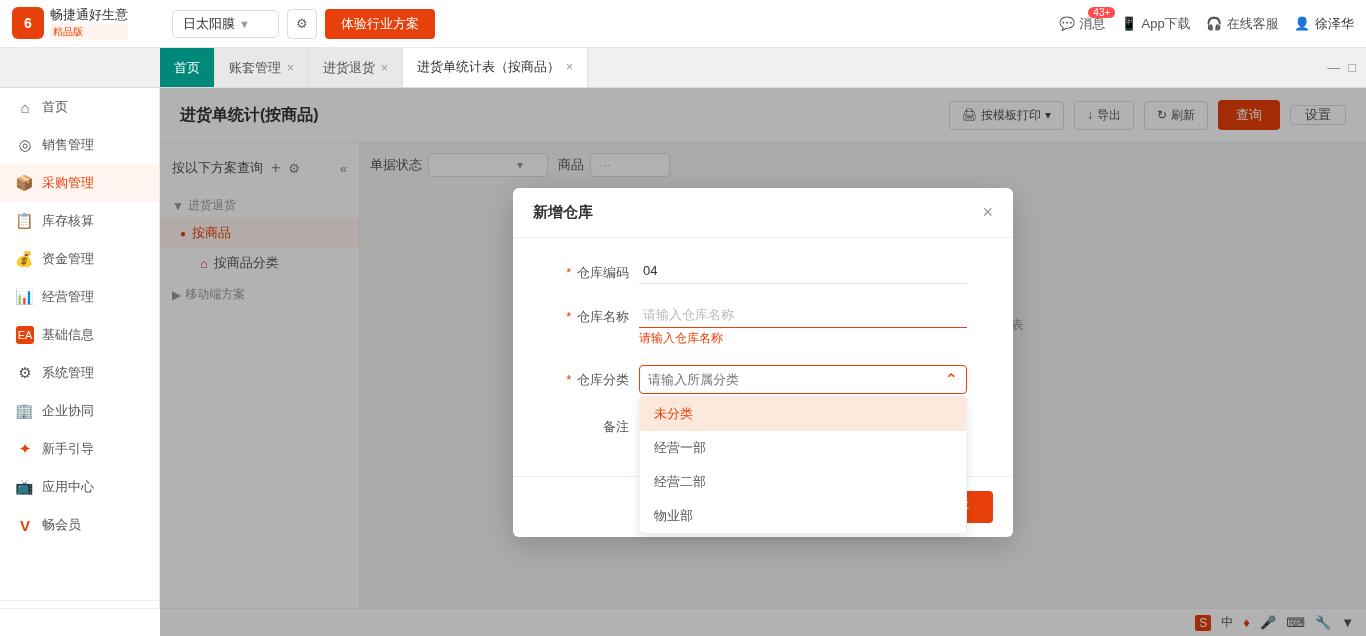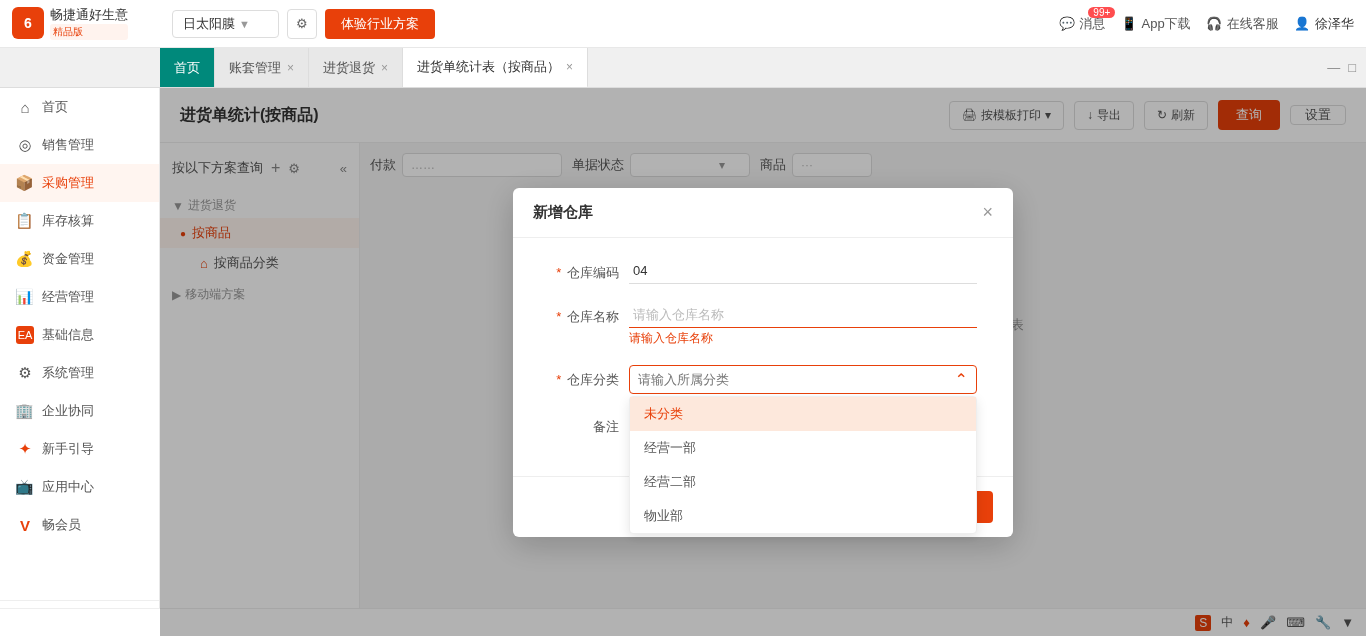--- a/index.html
+++ b/index.html
@@ -200,21 +200,21 @@
       position: relative;
       z-index: 101;
     }
     .dialog-header {
       padding: 14px 20px;
       border-bottom: 1px solid #eee;
       display: flex; align-items: center; justify-content: space-between;
     }
     .dialog-title { font-size: 15px; font-weight: bold; color: #333; }
     .dialog-close { cursor: pointer; color: #999; font-size: 18px; }
-    .dialog-body { padding: 20px 36px; }
+    .dialog-body { padding: 20px 46px; }
     .form-row {
       display: flex;
       align-items: flex-start;
       margin-bottom: 18px;
       gap: 10px;
     }
     .form-label {
       min-width: 70px;
       color: #555;
       font-size: 13px;
@@ -350,21 +350,21 @@
     <div class="gear-btn">
       <span>⚙</span>
     </div>
     <button class="trial-btn">体验行业方案</button>
   </div>
 
   <div class="top-right">
     <div class="nav-item">
       <span>💬</span>
       <span>消息</span>
-      <span class="badge">99+</span>
+      <span class="badge">43+</span>
     </div>
     <div class="nav-item">
       <span>📱</span>
       <span>App下载</span>
     </div>
     <div class="nav-item">
       <span>🎧</span>
       <span>在线客服</span>
     </div>
     <div class="nav-item">
@@ -503,26 +503,20 @@
           <div style="padding:4px 12px;color:#999;font-size:12px;display:flex;align-items:center;gap:4px;margin-top:4px;">
             <span>▶</span>
             <span>移动端方案</span>
           </div>
         </div>
       </div>
 
       <div class="right-panel">
         <div class="query-bar">
           <div class="query-field">
-            <span class="field-label">付款</span>
-            <div class="field-select" style="display:flex;align-items:center;gap:4px;min-width:160px;">
-              <span style="color:#bbb;font-size:12px;">……</span>
-            </div>
-          </div>
-          <div class="query-field">
             <span class="field-label">单据状态</span>
             <div class="field-select" style="display:flex;align-items:center;gap:4px;min-width:120px;">
               <span style="color:#bbb;font-size:12px;"></span>
               <span style="margin-left:auto;color:#999;">▾</span>
             </div>
           </div>
           <div class="query-field">
             <span class="field-label">商品</span>
             <div class="field-select" style="min-width:80px;">
               <span style="color:#bbb;">···</span>

